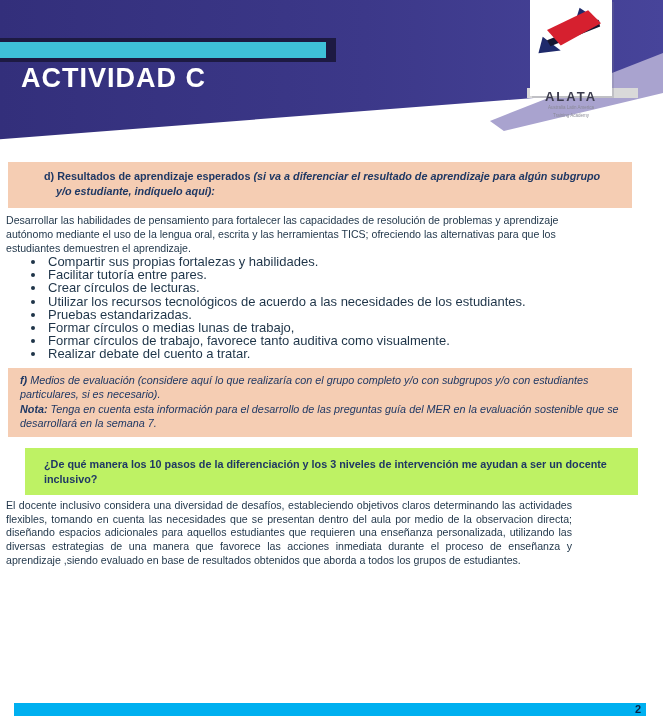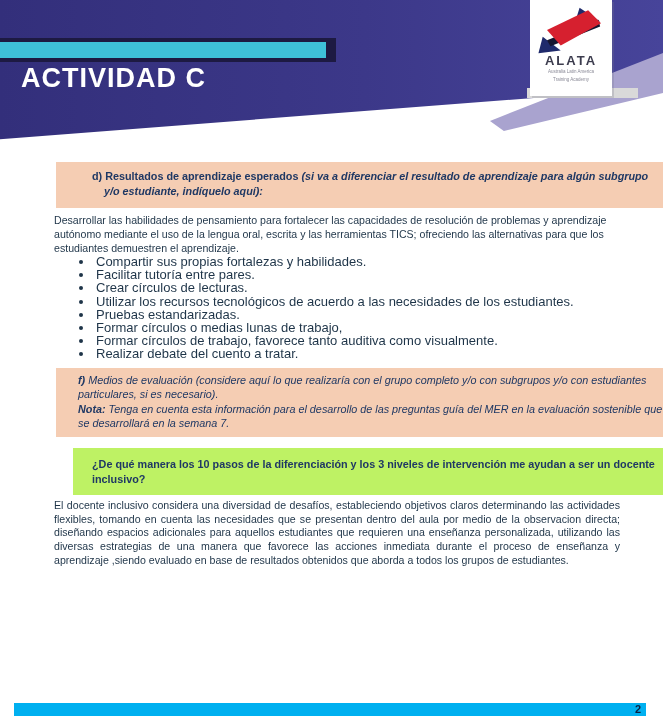--- a/index.html
+++ b/index.html
@@ -23,44 +23,44 @@
   .accent-bar-inner{position:absolute;left:0;top:4px;width:326px;height:16px;background:#3EC1D9;}
   .doc-title{
     position:absolute;left:21px;top:63px;color:#ffffff;font-size:27px;font-weight:800;
     letter-spacing:1px;white-space:nowrap;
   }
   .logo-box{
     position:absolute;left:530px;top:0;width:82px;height:96px;background:#ffffff;
     box-shadow:2px 2px 0 rgba(120,120,140,0.25);text-align:center;
   }
   .logo-mark{display:block;margin:6px auto 0 auto;}
-  .logo-name{font-size:13px;font-weight:700;color:#3C3C4E;letter-spacing:2px;line-height:13px;}
+  .logo-name{font-size:13px;font-weight:700;color:#3C3C4E;letter-spacing:2px;line-height:13px;margin-top:36px;}
   .logo-sub{font-size:4.5px;color:#8A8A97;line-height:5.5px;margin-top:2px;}
   
-  .content{position:absolute;top:160px;left:0;width:581px;margin-left:48px;}
+  .content{position:absolute;top:160px;left:0;width:581px;}
   .sec-box{
     background:#F5CDB3;margin-left:8px;width:624px;box-sizing:border-box;
     color:#1F3864;font-size:10.8px;line-height:15px;
   }
   .hang{padding:7px 14px 9px 48px;text-indent:-12px;}
   .sec-label{font-weight:700;}
   .sec-title{font-weight:700;}
   .sec-note{font-style:italic;font-weight:600;}
   .body-text{
     margin:5px 12px 0 6px;color:#1E3448;font-size:10.6px;line-height:14px;
   }
   ul.bullets{
     margin:0;color:#1E3448;font-size:13px;line-height:13.2px;
     padding-left:46px;list-style:disc;
   }
   ul.bullets li{padding-left:2px;}
   .e-list{margin-top:13px;}
   .f-list{margin-top:5px;padding-left:56px;}
   .f-box{
-    margin-top:7px;padding:5px 12px 6px 22px;font-style:italic;line-height:14.5px;
+    margin-top:7px;padding:5px 12px 6px 12px;font-style:italic;line-height:14.5px;
   }
   .f-box .sec-label{font-weight:700;}
   .nota-label{font-weight:700;font-style:italic;}
   .d-box{margin-top:2px;}
   .e-box{margin-top:5px;}
   .q-box{
     background:#bef264;margin-top:11px;margin-left:25px;width:613px;box-sizing:border-box;
     padding:9px 20px 8px 19px;color:#1F3864;font-size:10.8px;line-height:15px;font-weight:600;
   }
   .q-bold{font-weight:800;}

